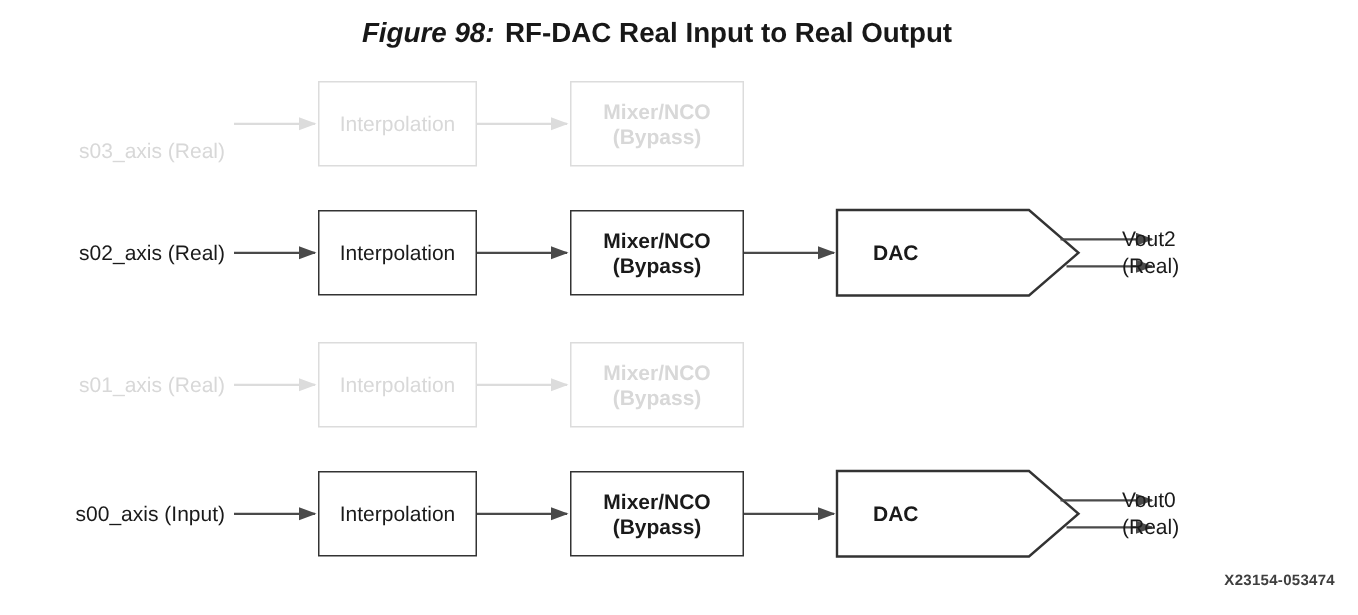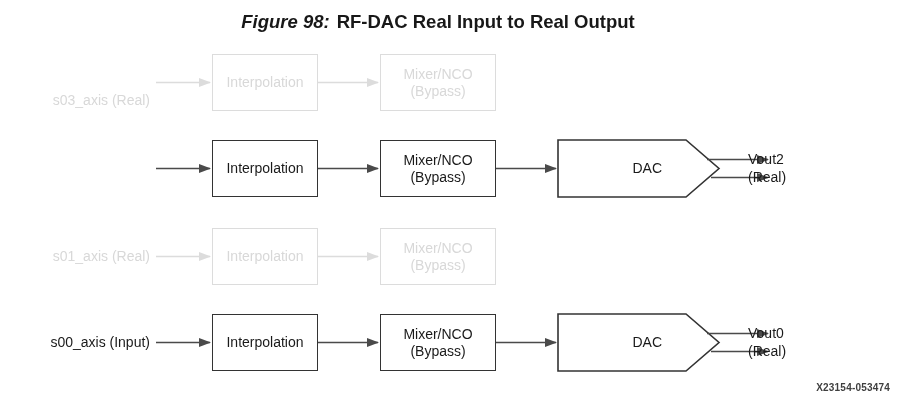--- a/index.html
+++ b/index.html
@@ -13,31 +13,31 @@
   }
   .title .t-prefix { font-style:italic; font-weight:600; }
   .title .t-main   { font-weight:700; margin-left:7px; }
   .wires { position:absolute; top:0; left:0; }
   .box {
     position:absolute; width:106px; height:57px; box-sizing:border-box;
     background:#ffffff; border:1.6px solid #333333;
     display:flex; flex-direction:column; align-items:center; justify-content:center;
     text-align:center; font-size:14px; line-height:17px; color:#1a1a1a;
   }
-  .box.mixer { width:116px; }
+  .box.mixer { width:116px;font-weight:bold; }
   .box.gray  { border-color:#dcdcdc; color:#d8d8d8; }
   .io-label {
     position:absolute; font-size:14px; line-height:18px; color:#1a1a1a; white-space:nowrap;
   }
   .io-label.gray { color:#d8d8d8; }
   .input-label { left:20px; width:130px; text-align:right; }
   .out-label   { left:748px; line-height:17.5px; }
   .dac-label {
-    position:absolute; width:80px; text-align:right;
-    font-size:14px; color:#1a1a1a; font-weight:400;
+    position:absolute; width:80px; text-align:left;
+    font-size:14px; color:#1a1a1a; font-weight:700;
   }
   .watermark {
     position:absolute; top:382px; left:785px; width:105px; text-align:right;
     font-size:10px; font-weight:700; color:#3f3f3f; letter-spacing:0.2px;
   }
 </style>
 </head>
 <body>
 
 <div class="canvas">
@@ -87,20 +87,21 @@
 
   <div class="io-label input-label gray" style="top:91px">s03_axis (Real)</div>
   <div class="box gray" style="left:212px; top:54px">
     <span>Interpolation</span>
   </div>
   <div class="box mixer gray" style="left:380px; top:54px">
     <span>Mixer/NCO</span>
     <span>(Bypass)</span>
   </div>
 
+  <div class="io-label input-label" style="top:159px">s02_axis (Real)</div>
   <div class="box" style="left:212px; top:140px">
     <span>Interpolation</span>
   </div>
   <div class="box mixer" style="left:380px; top:140px">
     <span>Mixer/NCO</span>
     <span>(Bypass)</span>
   </div>
   <div class="dac-label" style="left:582px; top:160px">DAC</div>
   <div class="io-label out-label" style="top:151px">
     <div>Vout2</div>

